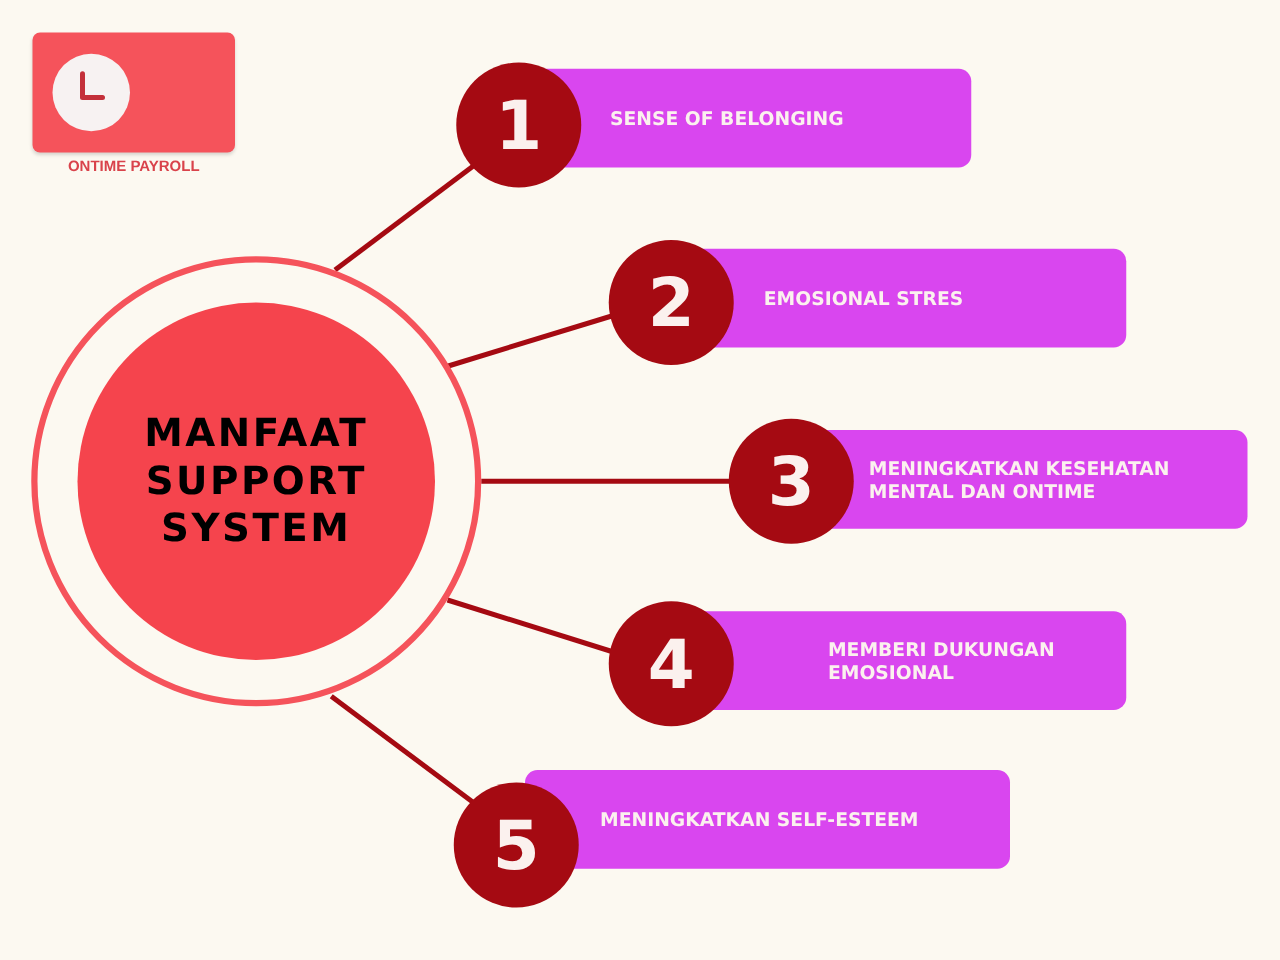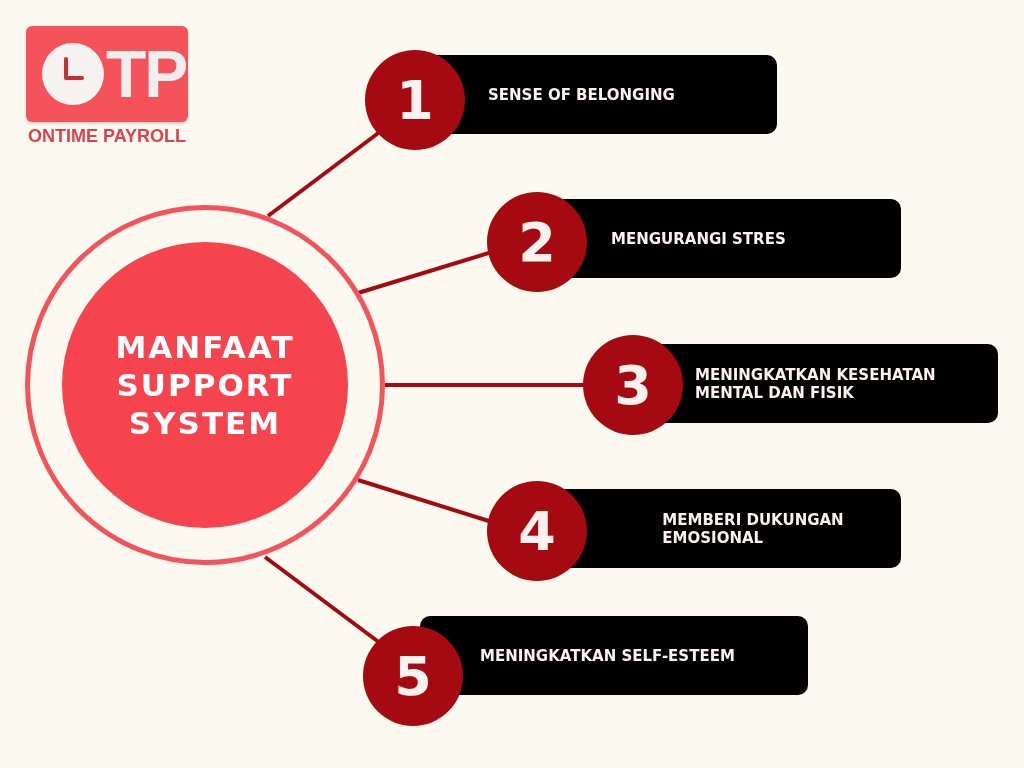--- a/index.html
+++ b/index.html
@@ -5,70 +5,69 @@
   html,body{margin:0;padding:0;}
   body{width:1024px;height:768px;background:#fcf9f1;position:relative;overflow:hidden;font-family:"DejaVu Sans","Liberation Sans",sans-serif;}
   .abs{position:absolute;}
   #connectors{position:absolute;left:0;top:0;width:1024px;height:768px;}
   .logo{left:26px;top:26px;width:162px;height:96px;background:#f5535b;border-radius:6px;box-shadow:0 2px 3px rgba(0,0,0,0.15);}
   .logo-letters{position:absolute;left:16px;top:14px;height:68px;display:flex;align-items:center;}
   .logo-clock{width:62px;height:62px;border-radius:50%;background:#f7f2f2;position:relative;}
   .logo-clock .h1{position:absolute;left:22px;top:14px;width:4px;height:22px;background:#c4303a;border-radius:2px;}
   .logo-clock .h2{position:absolute;left:22px;top:33px;width:20px;height:4px;background:#c4303a;border-radius:2px;}
   .logo-tp{font-family:"Liberation Sans",sans-serif;font-weight:bold;font-size:66px;color:#f3eeee;line-height:66px;letter-spacing:-2px;margin-left:2px;}
-  .logo-caption{left:26px;top:126px;width:162px;text-align:center;font-family:"Liberation Sans",sans-serif;font-weight:bold;font-size:18px;color:#d9434b;}
+  .logo-caption{left:26px;top:126px;width:162px;text-align:center;font-family:"Liberation Sans",sans-serif;font-weight:bold;font-size:12px;color:#d9434b;}
   .hub-outer{left:25px;top:205px;width:360px;height:360px;border-radius:50%;border:5px solid #f5535b;box-sizing:border-box;background:#fcf9f1;}
   .hub-inner{left:62px;top:242px;width:286px;height:286px;border-radius:50%;background:#f5444d;display:flex;align-items:center;justify-content:center;text-align:center;}
-  .hub-title{color:#ffffff;font-family:"DejaVu Sans",sans-serif;font-weight:bold;font-size:31px;line-height:38px;letter-spacing:2px;white-space:pre-line;}
-  .pill{background:#000000;border-radius:10px;height:79px;display:flex;align-items:center;box-sizing:border-box;}
+  .hub-title{color:#000000;font-family:"DejaVu Sans",sans-serif;font-weight:bold;font-size:31px;line-height:38px;letter-spacing:2px;white-space:pre-line;}
+  .pill{background:#d946ef;border-radius:10px;height:79px;display:flex;align-items:center;box-sizing:border-box;}
   .pill-text{color:#fbf1ee;font-family:"DejaVu Sans",sans-serif;font-weight:bold;font-size:15px;line-height:18px;white-space:pre-line;}
   .num{width:100px;height:100px;border-radius:50%;background:#a50a12;display:flex;align-items:center;justify-content:center;color:#fbf1ee;font-family:"DejaVu Sans",sans-serif;font-weight:bold;font-size:54px;}
 </style>
 </head>
 <body>
 
 <svg id="connectors" viewBox="0 0 1024 768">
   <line x1="268" y1="216" x2="385" y2="128" stroke="#a50a12" stroke-width="4"></line>
   <line x1="358" y1="293" x2="492" y2="252" stroke="#a50a12" stroke-width="4"></line>
   <line x1="385" y1="385" x2="585" y2="385" stroke="#a50a12" stroke-width="4"></line>
   <line x1="358" y1="480" x2="492" y2="522" stroke="#a50a12" stroke-width="4"></line>
   <line x1="265" y1="557" x2="380" y2="643" stroke="#a50a12" stroke-width="4"></line>
 </svg>
 
 <div class="abs logo">
   <div class="logo-letters">
     <div class="logo-clock">
       <div class="h1"></div>
         <div class="h2"></div>
     </div>
-    <span class="logo-tp">TP</span>
   </div>
 </div>
 <div class="abs logo-caption">ONTIME PAYROLL</div>
 
 <div class="abs hub-outer"></div>
 <div class="abs hub-inner">
   <div class="hub-title">MANFAAT
 SUPPORT
 SYSTEM</div>
 </div>
 
 <div class="abs pill" style="left:420px;top:55px;width:357px;padding-left:68px;">
   <span class="pill-text">SENSE OF BELONGING</span>
 </div>
 <div class="abs num" style="left:365px;top:50px;">1</div>
 
 <div class="abs pill" style="left:545px;top:199px;width:356px;padding-left:66px;">
-  <span class="pill-text">MENGURANGI STRES</span>
+  <span class="pill-text">EMOSIONAL STRES</span>
 </div>
 <div class="abs num" style="left:487px;top:192px;">2</div>
 
 <div class="abs pill" style="left:640px;top:344px;width:358px;padding-left:55px;">
   <span class="pill-text">MENINGKATKAN KESEHATAN
-MENTAL DAN FISIK</span>
+MENTAL DAN ONTIME</span>
 </div>
 <div class="abs num" style="left:583px;top:335px;">3</div>
 
 <div class="abs pill" style="left:545px;top:489px;width:356px;padding-left:60px;justify-content:center;">
   <span class="pill-text">MEMBERI DUKUNGAN
 EMOSIONAL</span>
 </div>
 <div class="abs num" style="left:487px;top:481px;">4</div>
 
 <div class="abs pill" style="left:420px;top:616px;width:388px;padding-left:60px;">

